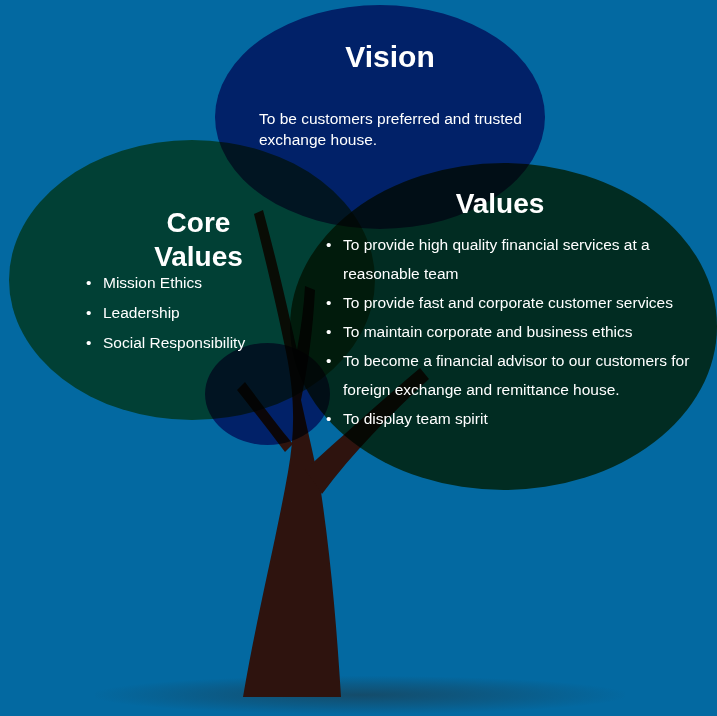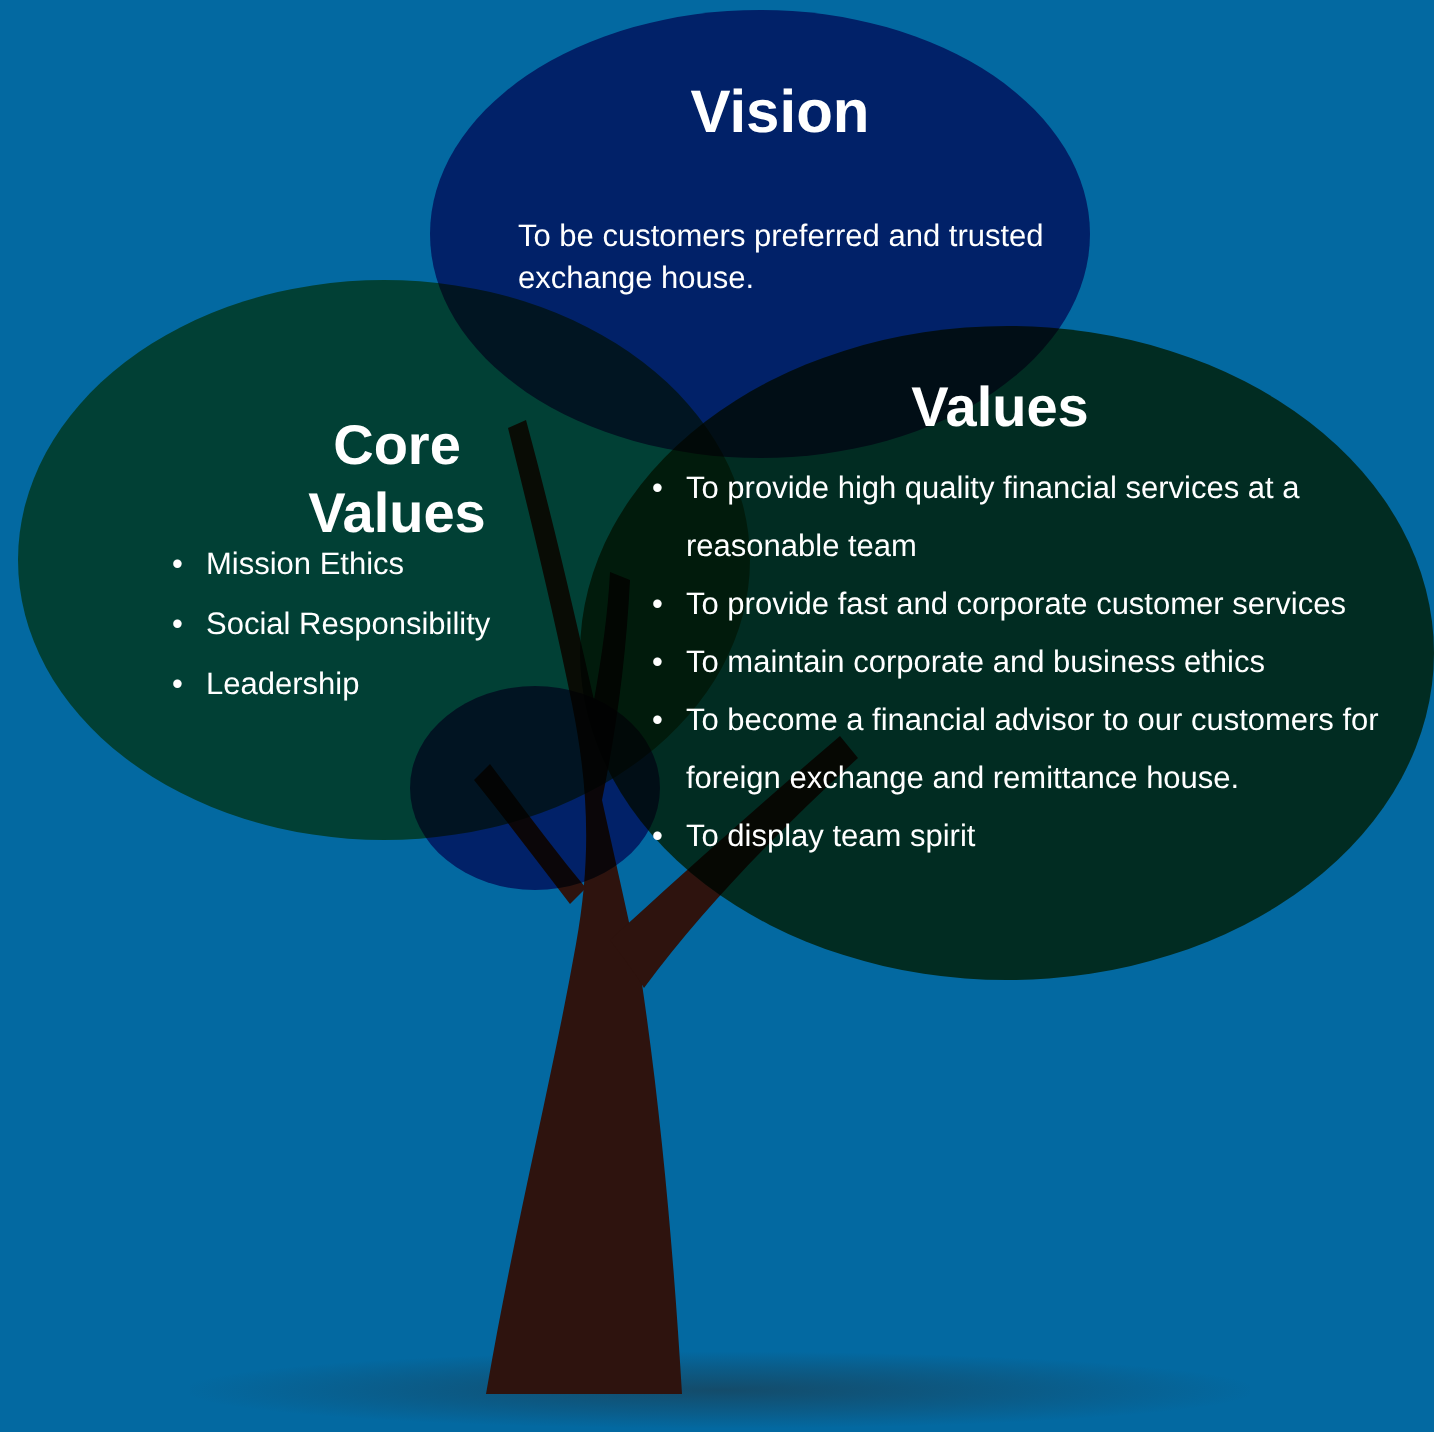--- a/index.html
+++ b/index.html
@@ -145,22 +145,22 @@
   <div class="bubble mission"></div>
   <div class="bubble leaf"></div>
 
   <h2 class="txt vision-title">Vision</h2>
   <p class="txt vision-body">To be customers preferred and trusted exchange house.</p>
 
   <h2 class="txt core-title">Core
 Values</h2>
   <ul class="txt core-list">
     <li class="bullet-item">Mission Ethics</li>
+    <li class="bullet-item">Leadership</li>
     <li class="bullet-item">Social Responsibility</li>
-    <li class="bullet-item">Leadership</li>
   </ul>
 
   <h2 class="txt mission-title">Values</h2>
   <ul class="txt mission-list">
     <li class="bullet-item">To provide high quality financial services at a reasonable team</li>
     <li class="bullet-item">To provide fast and corporate customer services</li>
     <li class="bullet-item">To maintain corporate and business ethics</li>
     <li class="bullet-item">To become a financial advisor to our customers for foreign exchange and remittance house.</li>
     <li class="bullet-item">To display team spirit</li>
   </ul>

